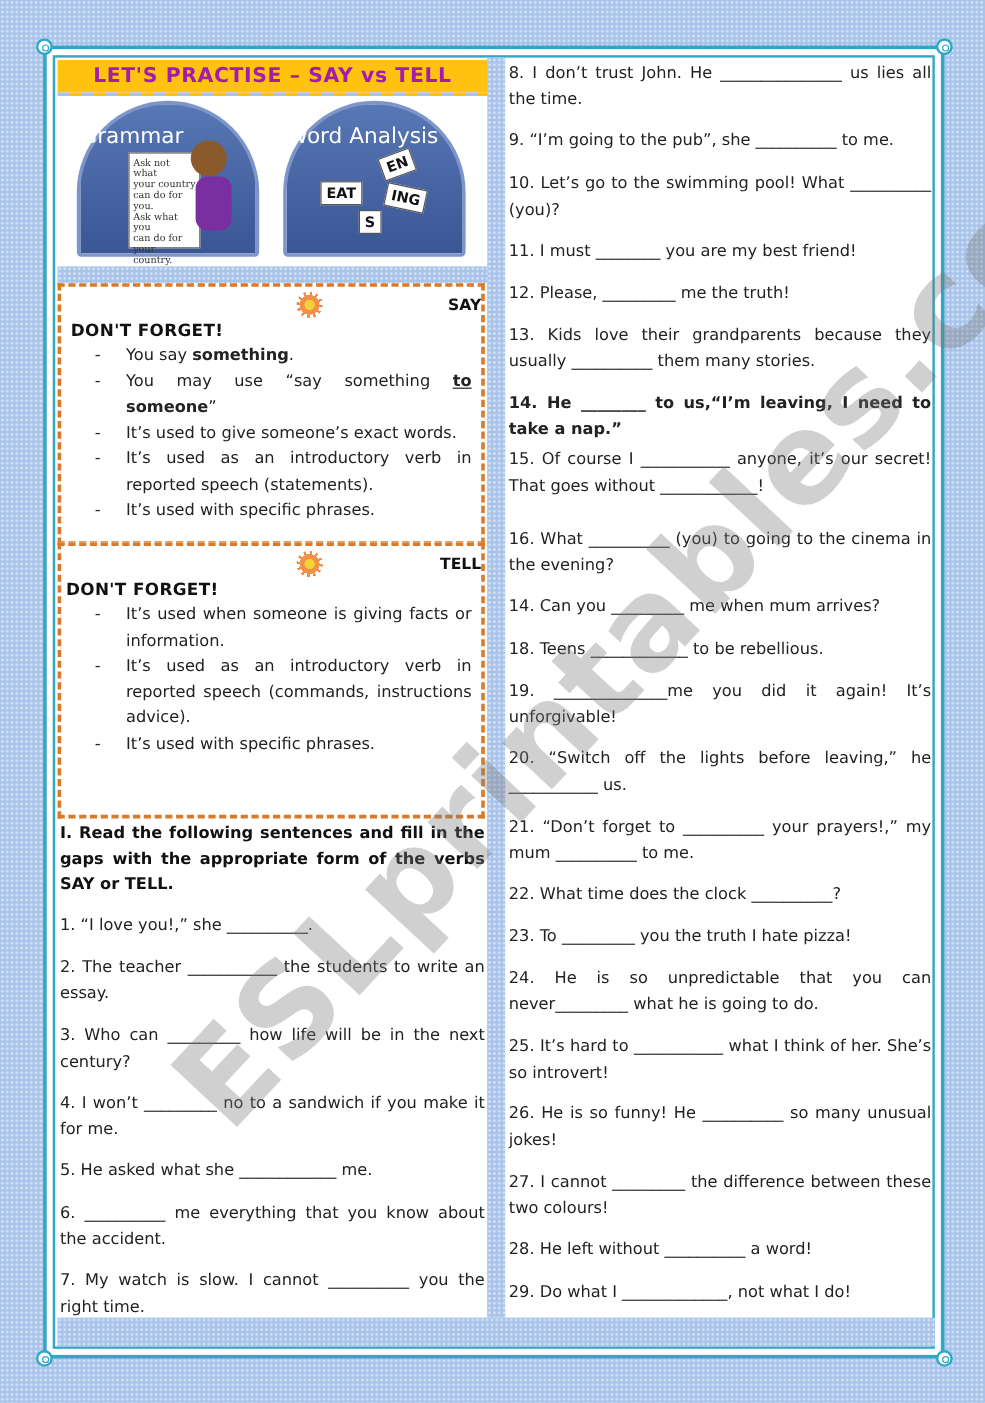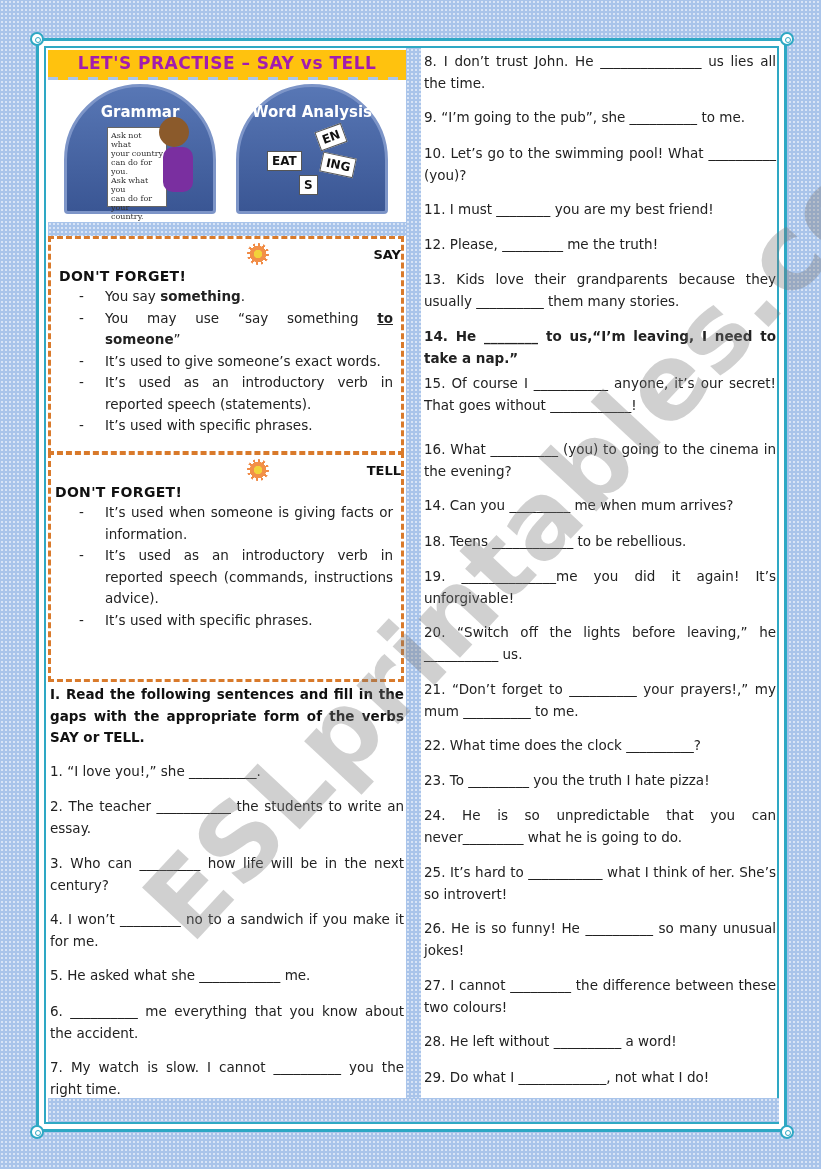--- a/index.html
+++ b/index.html
@@ -51,22 +51,22 @@
   .banner {
     position: absolute; left: 48px; top: 80px; width: 358px; height: 140px; background: #fff;
   }
   .arch {
     position: absolute; top: 4px; width: 152px; height: 130px;
     border-radius: 76px 76px 4px 4px;
     background: linear-gradient(#5877b5, #3a5694);
     border: 3px solid #7d95c8; box-sizing: border-box;
   }
   .arch-label {
-    position: absolute; top: 16px; left: 0; right: 0; text-align: center;
-    color: #fff; font-weight: bold; font-size: 15px;
+    position: absolute; top: 16px; left: 0; right: 0; 
+    color: #fff; font-weight: normal; font-size: 18px;
   }
   .arch-card {
     position: absolute; background: #fff; border: 1px solid #666;
     font-family: "DejaVu Serif", serif; font-size: 8px; line-height: 9px; padding: 3px; color: #333;
   }
   .word-card {
     position: absolute; background: #fff; border: 1px solid #555; font-weight: bold;
     font-size: 12px; padding: 2px 4px; color: #111;
   }
 

